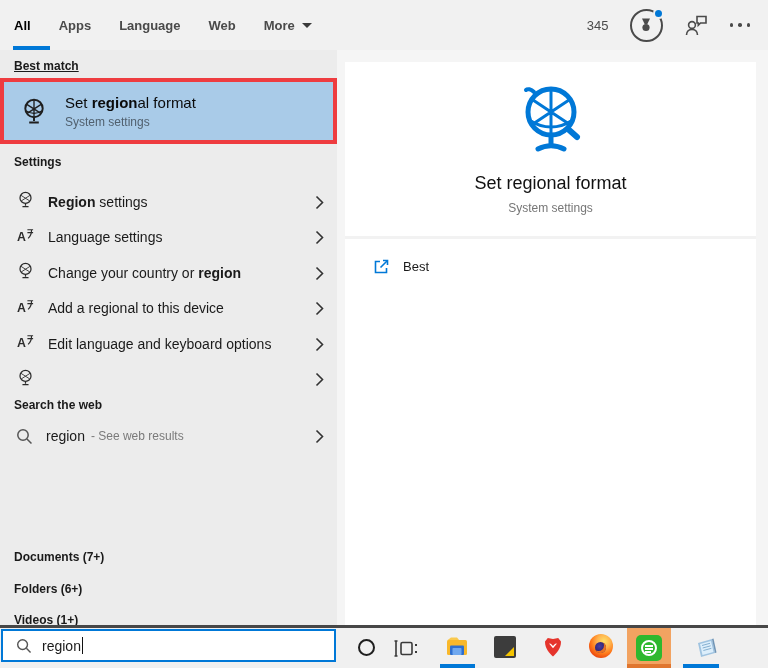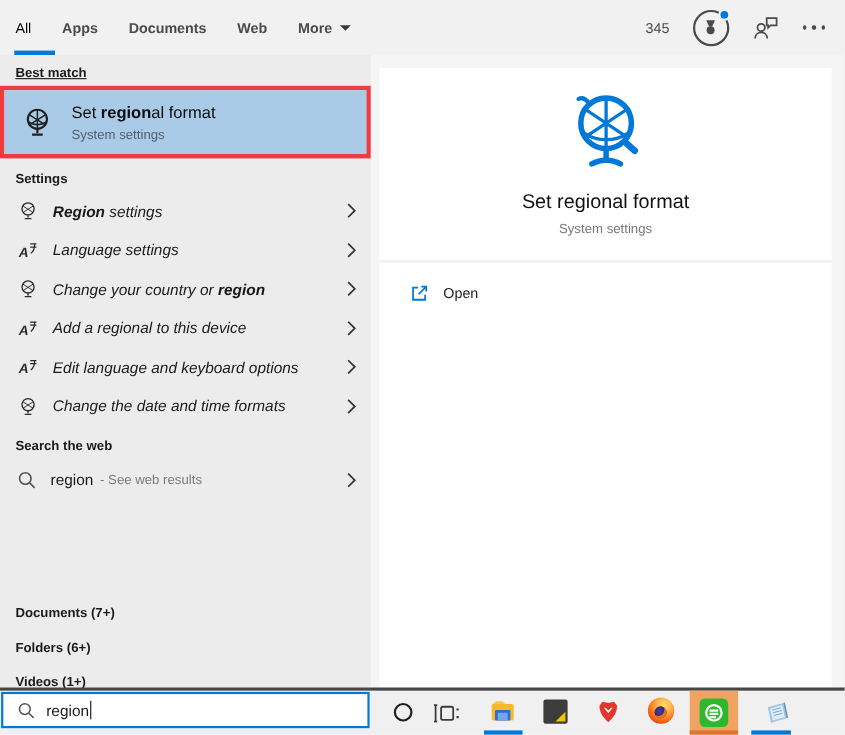--- a/index.html
+++ b/index.html
@@ -5,21 +5,21 @@
   * { margin:0; padding:0; box-sizing:border-box; }
   body { font-family:"Liberation Sans", sans-serif; background:#ddd; }
   #app { position:relative; width:768px; height:668px; background:#f5f5f5; overflow:hidden;
          font-family:"Liberation Sans", sans-serif; }
 
   
   .header { position:absolute; top:0; left:0; width:768px; height:50px; background:#f1f1f1; }
   .tabs { position:absolute; left:14px; top:0; height:50px; display:flex; align-items:center; gap:28px;
           font-size:13px; color:#4a4a4a; }
   .tab { cursor:default;font-weight:bold; }
-  .tab.active { color:#000; font-weight:normal; }
+  .tab.active { color:#000; font-weight:bold; }
   .tab-underline { position:absolute; left:13px; top:46px; width:37px; height:4px; background:#0078d7; }
   .tab-more { display:flex; align-items:center; gap:7px; }
   .caret-down { width:0; height:0; border-left:5px solid transparent; border-right:5px solid transparent;
                 border-top:5px solid #3a3a3a; }
   .header-right { position:absolute; right:18px; top:0; height:50px; display:flex; align-items:center; gap:21px;text-align:right; }
   .notif-count { font-size:13px; color:#4a4a4a; }
   .trophy-wrap { position:relative; width:33px; height:33px; border:2px solid #4a4a4a; border-radius:50%;
                  display:flex; align-items:center; justify-content:center; }
   .trophy-dot { position:absolute; top:-3px; right:-3px; width:11px; height:11px; background:#0078d7;
                 border-radius:50%; border:2px solid #f1f1f1; }
@@ -33,21 +33,21 @@
   .annotation-box { position:absolute; left:0px; top:28px; width:337px; height:66px;
                     border:4px solid #ee3c40; }
   .best-match-item { width:100%; height:100%; background:#a9cbe8; display:flex; align-items:center;
                      padding-left:15px; cursor:default; }
   .bm-text { margin-left:16px; }
   .bm-title { font-size:15px; color:#0b0b0b; }
   .bm-sub { font-size:12px; color:#51606e; margin-top:3px; }
 
   .lbl-settings { position:absolute; left:14px; top:105px; }
   .rows { position:absolute; left:0; top:124px; width:337px; }
-  .row { height:35.5px; display:flex; align-items:center; padding:0 13px 0 15px; cursor:default;font-style:italic; }
+  .row { height:35.5px; display:flex; align-items:flex-end; padding:0 13px 0 15px; cursor:default; }
   .row .ric { width:20px; height:20px; flex:0 0 20px; display:flex; align-items:center; justify-content:center; }
   .row .lbl { margin-left:13px; font-size:14px; color:#1a1a1a; white-space:nowrap; }
   .row .chev { margin-left:auto; display:flex; align-items:center; }
 
   .lbl-web { position:absolute; left:14px; top:348px; }
   .web-row { position:absolute; left:0; top:368px; width:337px; height:36px; display:flex;
              align-items:center; padding:0 13px 0 16px; cursor:default; }
   .web-q { margin-left:13px; font-size:14px; color:#1a1a1a; }
   .web-hint { margin-left:6px; font-size:12px; color:#7a7a7a; }
   .web-row .chev { margin-left:auto; }
@@ -103,21 +103,21 @@
 </style>
 </head>
 <body>
 
 <div id="app">
 
   <div class="header">
     <div class="tabs">
       <span class="tab active">All</span>
       <span class="tab">Apps</span>
-      <span class="tab">Documents</span>
+      <span class="tab">Language</span>
       <span class="tab">Web</span>
       <span class="tab tab-more">
         <span>More</span>
         <i class="caret-down"></i>
       </span>
     </div>
     <div class="tab-underline"></div>
 
     <div class="header-right">
       <span class="notif-count">345</span>
@@ -244,21 +244,20 @@
       </div>
 
       <div class="row">
         <span class="ric">
           <svg width="19" height="19" viewBox="0 0 20 20" fill="none" stroke="#2b2b2b" stroke-width="1.3">
             <circle cx="10" cy="8.3" r="5.8"></circle>
               <path d="M5.2 5.6l9.4 6 M14.8 5.6l-9.4 6" stroke-width="0.9"></path>
             <path d="M10 14.3v2.3 M6.8 17.6h6.4"></path>
             </svg>
         </span>
-        <span class="lbl"><span>Change the date and time formats</span><b></b><span></span></span>
         <span class="chev">
           <svg width="9" height="15" viewBox="0 0 9 15" fill="none" stroke="#333" stroke-width="1.6">
               <path d="M1.5 1.5l6 6-6 6"></path>
             </svg>
         </span>
       </div>
     </div>
 
     <div class="section-label lbl-web">Search the web</div>
 
@@ -298,21 +297,21 @@
     <div class="pv-sub">System settings</div>
     <div class="pv-divider"></div>
     <div class="pv-open">
       <span>
         <svg width="17" height="17" viewBox="0 0 17 17" fill="none" stroke="#0078d7" stroke-width="1.6">
           <path d="M7 3.5H2.5v11h11V10"></path>
           <path d="M10 2.5h4.5V7"></path>
           <path d="M14 3l-6.5 6.5"></path>
         </svg>
       </span>
-      <span class="pv-open-label">Open</span>
+      <span class="pv-open-label">Best</span>
     </div>
   </div>
 
   <div class="dark-strip"></div>
 
   <div class="taskbar">
     <div class="searchbox">
       <span>
         <svg width="16" height="16" viewBox="0 0 17 17" fill="none" stroke="#555" stroke-width="1.5">
           <circle cx="7" cy="7" r="5.2"></circle>

